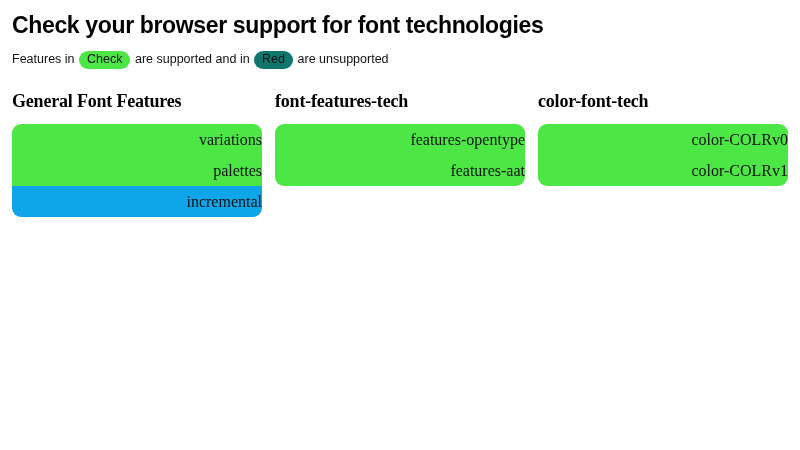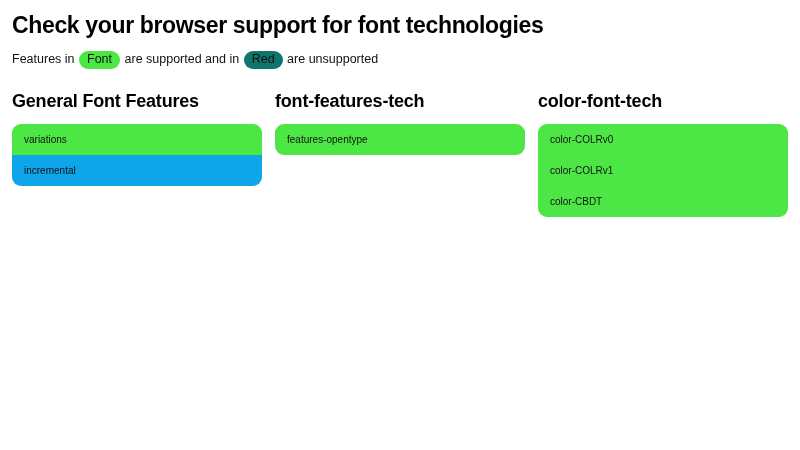--- a/index.html
+++ b/index.html
@@ -66,20 +66,21 @@
     display: flex;
     flex-direction: row;
     align-items: flex-start;
     margin-top: 21px;
     gap: 13px;
   }
 
   .column {
     width: 250px;
     flex: 0 0 250px;
+    font-family: Liberation Serif, serif;
   }
 
   .column-title {
     font-size: 18px;
     font-weight: bold;
     letter-spacing: -0.2px;
     line-height: 22px;
     color: #000000;
     margin: 0 0 12px 0;
     padding: 0;
@@ -91,76 +92,80 @@
     overflow: hidden;
     width: 250px;
   }
 
   .feature-row {
     height: 31px;
     display: flex;
     align-items: center;
     padding: 0 0 0 12px;
     box-sizing: border-box;
-    font-size: 10px;
+    font-size: 16px;
     line-height: 16px;
     color: #111111;
     white-space: nowrap;
+    justify-content: flex-end;
   }
 
   .row-supported   { background: #4CE645; }
   .row-unsupported { background: #0ea5e9; }
 </style>
 </head>
 <body>
 
 <div class="page">
 
   <h1 class="page-title">Check your browser support for font technologies</h1>
 
   <p class="legend-line">
     <span class="legend-text">Features in</span>
-    <span class="pill pill-green">Font</span>
+    <span class="pill pill-green">Check</span>
     <span class="legend-text">are supported and in</span>
     <span class="pill pill-red">Red</span>
     <span class="legend-text">are unsupported</span>
   </p>
 
   <div class="columns">
 
     <div class="column">
       <h2 class="column-title">General Font Features</h2>
       <div class="feature-card">
         <div class="feature-row row-supported">
           <span>variations</span>
         </div>
+        <div class="feature-row row-supported">
+          <span>palettes</span>
+        </div>
         <div class="feature-row row-unsupported">
           <span>incremental</span>
         </div>
       </div>
     </div>
 
     <div class="column">
       <h2 class="column-title">font-features-tech</h2>
       <div class="feature-card">
         <div class="feature-row row-supported">
           <span>features-opentype</span>
+        </div>
+        <div class="feature-row row-supported">
+          <span>features-aat</span>
         </div>
       </div>
     </div>
 
     <div class="column">
       <h2 class="column-title">color-font-tech</h2>
       <div class="feature-card">
         <div class="feature-row row-supported">
           <span>color-COLRv0</span>
         </div>
         <div class="feature-row row-supported">
           <span>color-COLRv1</span>
         </div>
-        <div class="feature-row row-supported">
-          <span>color-CBDT</span>
-        </div>
       </div>
     </div>
 
   </div>
 </div>
 
 </body></html>

